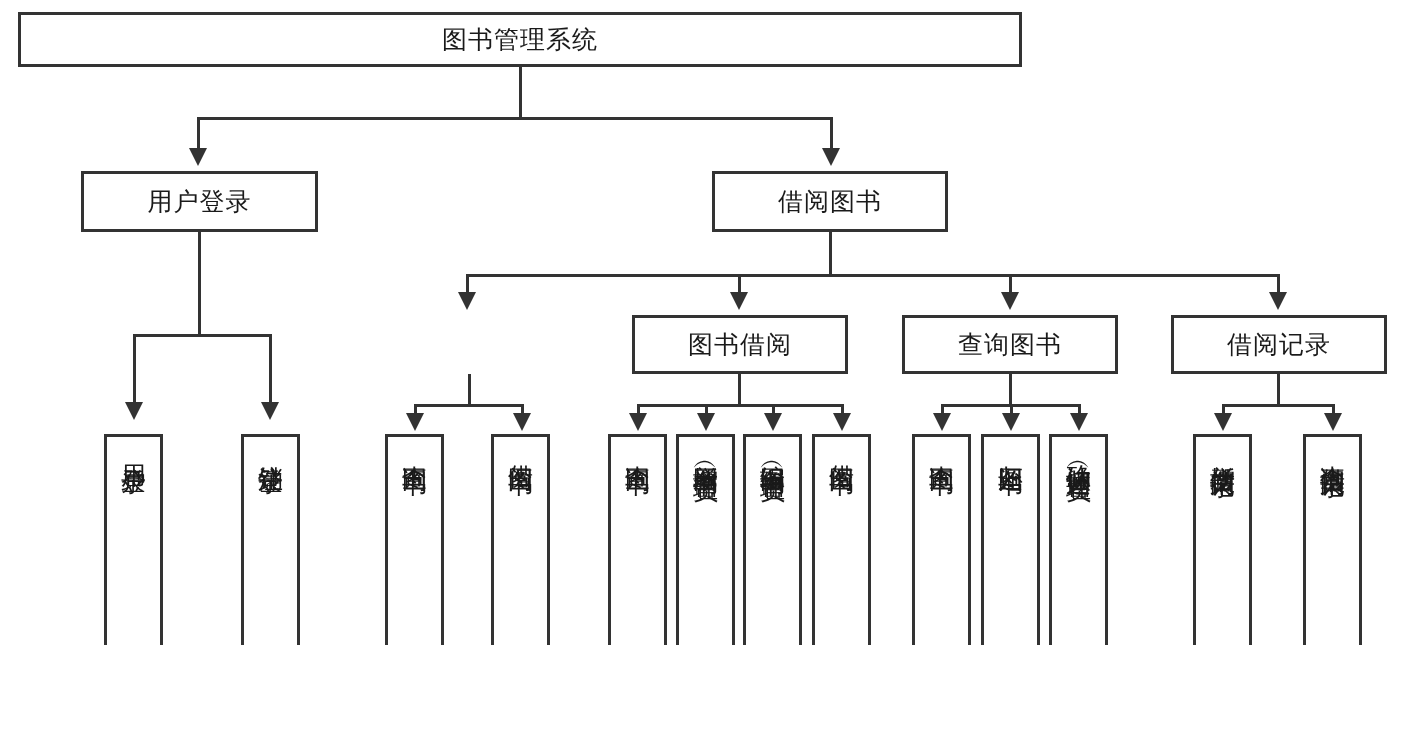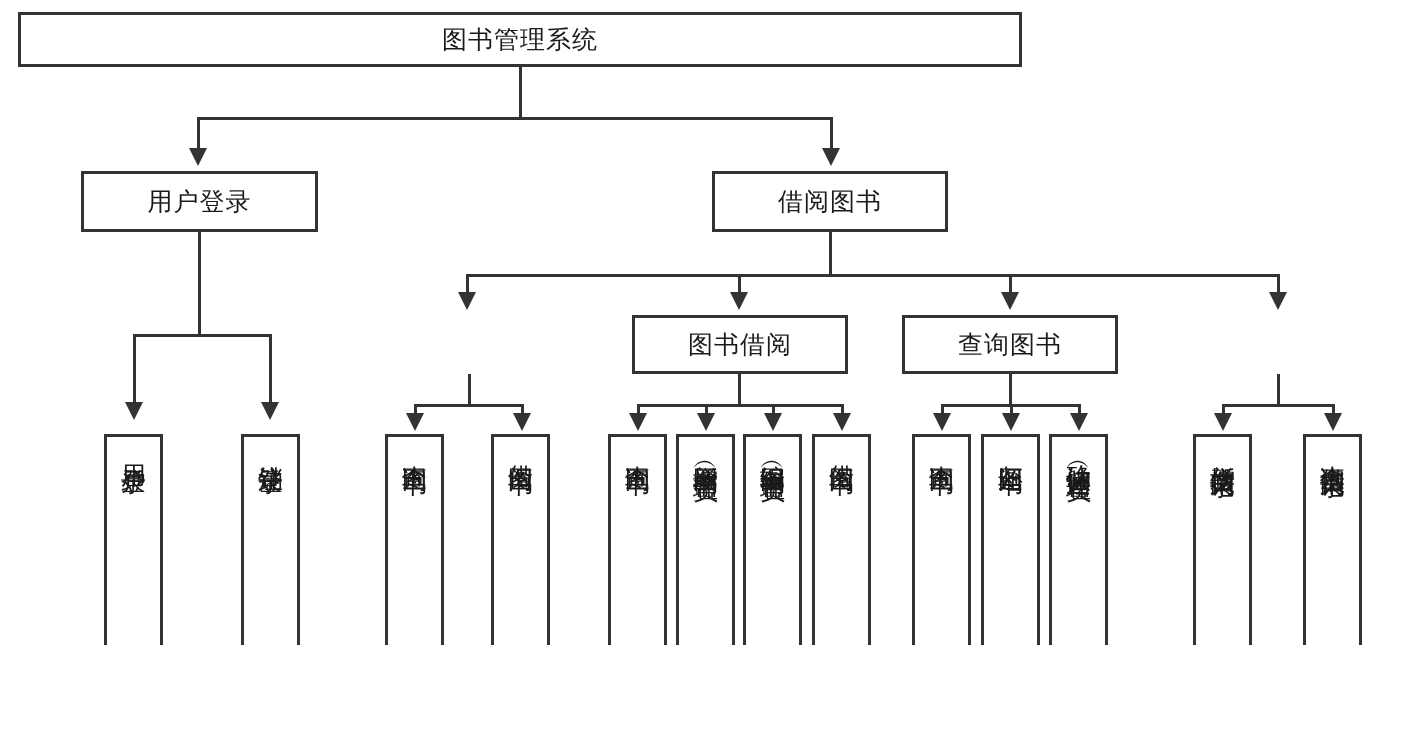--- a/index.html
+++ b/index.html
@@ -120,20 +120,23 @@
   <div class="arrow" style="left:1001px; top:292px;"></div>
   <div class="ln vln" style="left:1277px; top:274px; height:26px;"></div>
   <div class="arrow" style="left:1269px; top:292px;"></div>
 
   <div class="node h" style="left:632px; top:315px; width:216px; height:59px;">
     <span>图书借阅</span>
   </div>
   <div class="node h" style="left:902px; top:315px; width:216px; height:59px;">
     <span>查询图书</span>
   </div>
+  <div class="node h" style="left:1171px; top:315px; width:216px; height:59px;">
+    <span>借阅记录</span>
+  </div>
 
   <div class="ln vln" style="left:468px; top:374px; height:32px;"></div>
   <div class="ln hln" style="left:414px; top:404px; width:110px;"></div>
   <div class="ln vln" style="left:414px; top:404px; height:16px;"></div>
   <div class="arrow" style="left:406px; top:413px;"></div>
   <div class="ln vln" style="left:521px; top:404px; height:16px;"></div>
   <div class="arrow" style="left:513px; top:413px;"></div>
 
   <div class="ln vln" style="left:738px; top:374px; height:32px;"></div>
   <div class="ln hln" style="left:637px; top:404px; width:207px;"></div>

